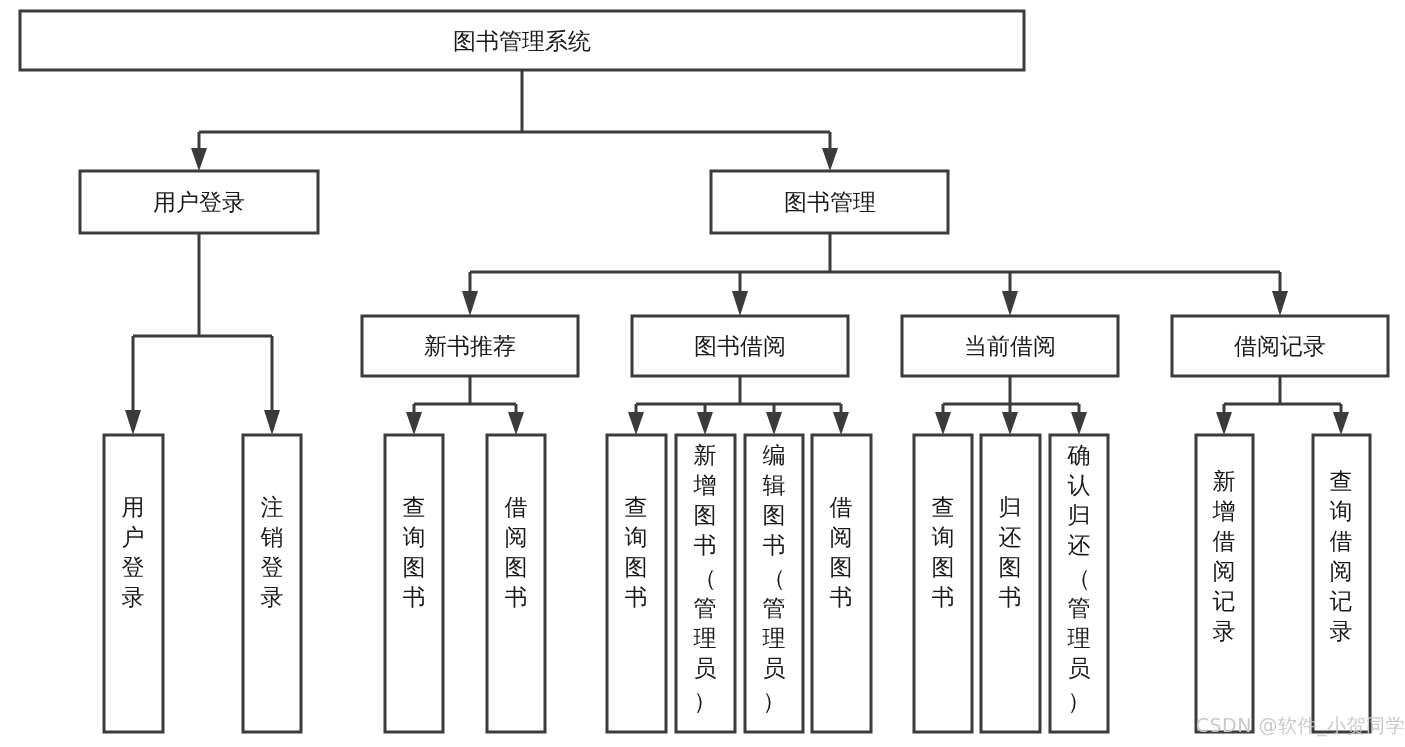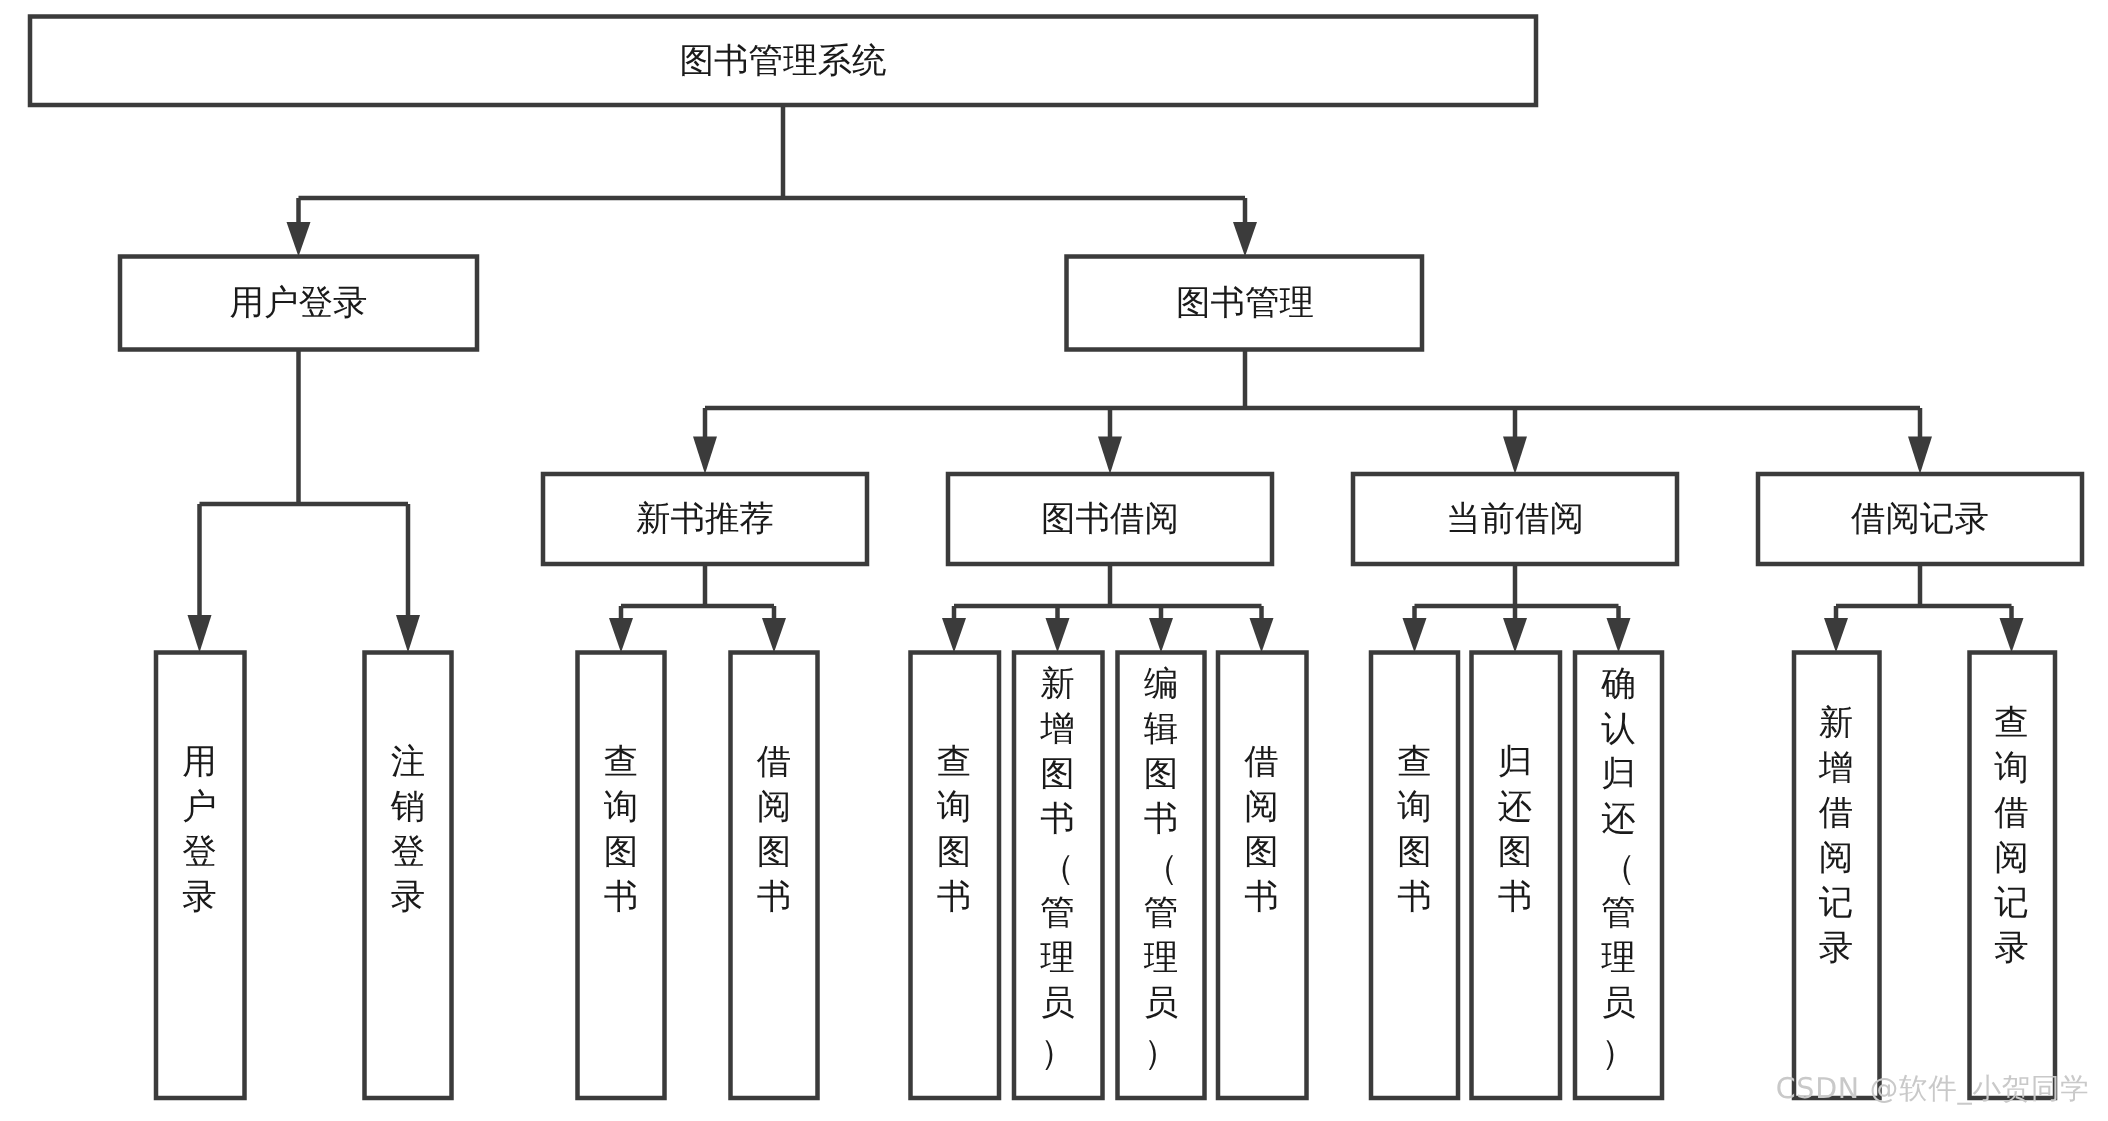--- a/index.html
+++ b/index.html
@@ -47,21 +47,21 @@
     stroke-width: 3;
     fill: none;
     stroke-linecap: butt;
   }
   .arrow-head {
     fill: #3b3b3b;
     stroke: none;
   }
   .watermark {
     position: absolute;
-    right: 12px;
+    right: 0;
     bottom: 8px;
     color: #c9c9c9;
     font-size: 19px;
     font-family: "DejaVu Sans", "Liberation Sans", sans-serif;
     white-space: nowrap;
     letter-spacing: 0.5px;
     pointer-events: none;
   }
 </style>
 </head>

